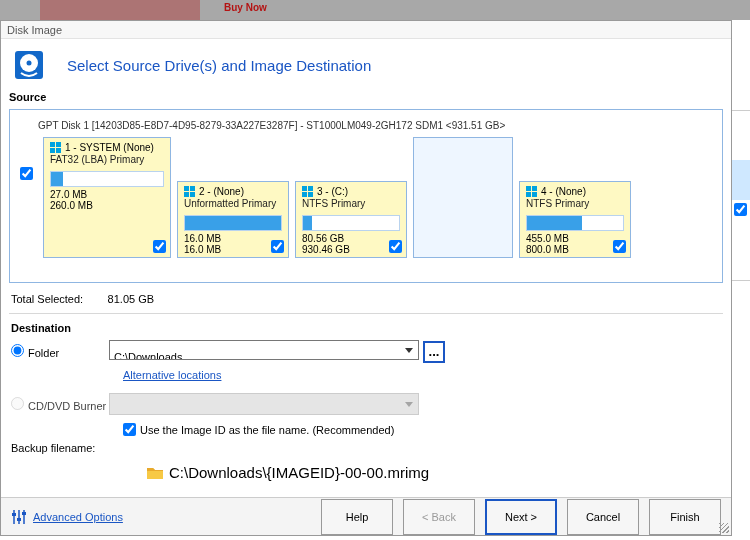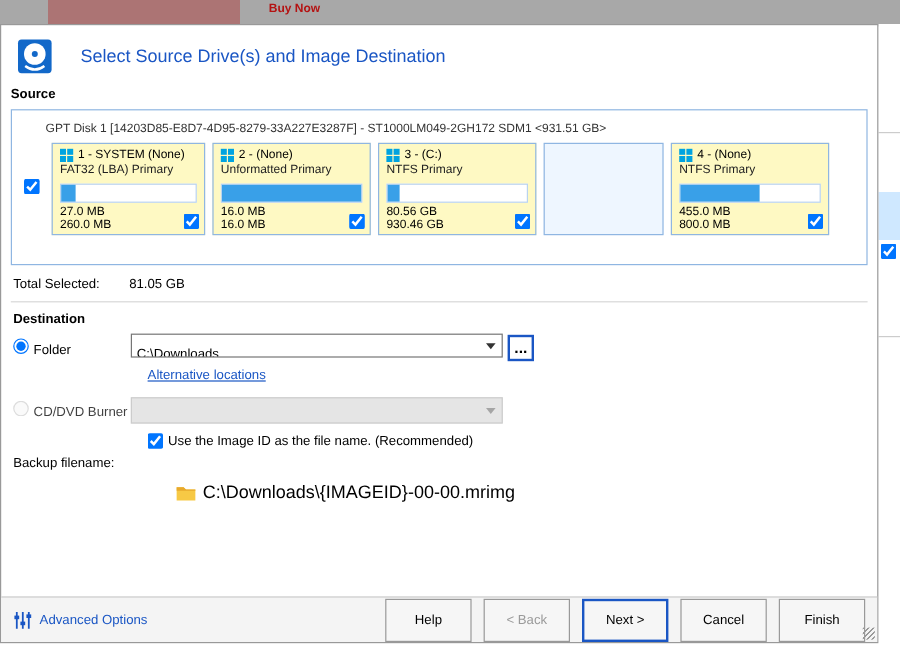--- a/index.html
+++ b/index.html
@@ -25,21 +25,21 @@
 .sect-label { font-weight: 700; padding: 2px 0 2px 8px; }
 
 .src-box { margin: 4px 8px 0 8px; border: 1px solid #8fb6e2; padding: 10px 8px 24px 8px; background: #fff; position: relative; }
 .disk-line { font-size: 10px; color: #333; margin: 0 0 6px 20px; }
 .disk-row { display: flex; align-items: flex-start; gap: 4px; }
 .disk-cb { margin: 30px 6px 0 2px; }
 
 .parts { display: flex; gap: 6px; flex: 1; }
 .gap-slot { width: 100px; background: #eef6ff; border: 1px solid #8fb6e2; }
 .part { border: 1px solid #8fb6e2; background: #fef9c3; padding: 4px 6px 2px 6px; position: relative; display: flex; flex-direction: column; }
-.part.w-s { width: 128px; } .part.w-n { width: 132px; }
+.part.w-s { width: 128px; } .part.w-n { width: 112px; margin-top: 44px; }
 .phead { display:flex; align-items:center; gap:4px; font-size:10px; white-space:nowrap;}
 .winlogo { display:inline-grid; grid-template-columns:5px 5px; grid-template-rows:5px 5px; gap:1px;}
 .winlogo span{background:#00a3e0;}
 .ptype { font-size: 10px; color: #222; margin-top: 1px; }
 .bar { height: 16px; background: #fff; margin-top: 6px; border: 1px solid #b9d3ee; position: relative; }
 .bar-fill { position:absolute; left:0; top:0; bottom:0; background:#39a0e8; }
 .pstats { font-size:10px; line-height:11px; margin-top:2px; }
 .pchk { position:absolute; right:4px; bottom:4px; }
 
 .totals { padding: 10px 0 8px 10px; font-size: 11px; }
@@ -56,21 +56,21 @@
 .altloc { color:#1a56c4; text-decoration:underline; font-size:11px; margin:2px 0 8px 112px; display:inline-block; cursor:pointer;}
 .burner-in { width: 310px; height:22px; background:#ddd; border:1px solid #bbb; appearance:none; -webkit-appearance:none; position:relative;}
 .burner-wrap{position:relative; display:inline-block;}
 .burner-wrap::after{content:""; position:absolute; right:6px; top:9px; border-left:4px solid transparent; border-right:4px solid transparent; border-top:5px solid #888;}
 .useid { margin: 8px 0 6px 112px; display:flex; align-items:center; gap:4px; font-size:11px;}
 .bk-in { width:310px; height:20px; font-size:11px; padding:1px 4px; border:1px solid #9a9a9a; color:#888;}
 .fullpath { margin: 10px 0 0 112px; display:flex; align-items:center; gap:6px; font-size:15px;padding-left:24px;}
 .folder-ico{width:16px;height:14px;display:inline-block;}
 
 .footer { position:absolute; left:0; right:0; bottom:0; height:38px; border-top:1px solid #ccc; background:#f4f4f4; display:flex; align-items:center; padding:0 10px; }
-.adv { display:flex; align-items:center; gap:6px; color:#1a56c4; cursor:pointer; font-size:11px;}
+.adv { display:flex; align-items:center; gap:6px; color:#1a56c4; text-decoration:underline; cursor:pointer; font-size:11px;}
 .sliders-ico{width:16px;height:16px;}
 .btns { margin-left:auto; display:flex; gap:10px;}
 .btn { width:72px; height:36px; font-size:11px; background:#f6f6f6; border:1px solid #999; cursor:pointer;}
 .btn.primary{ border:2px solid #1a56c4; }
 .btn:disabled{ color:#9a9a9a; cursor:default;}
 .resize-grip{position:absolute; right:2px; bottom:2px; width:10px;height:10px; background:repeating-linear-gradient(135deg,#999 0 1px, transparent 1px 3px);}
 input[type=checkbox]{width:13px;height:13px;}
 </style>
 </head>
 <body>
@@ -81,20 +81,21 @@
 </div>
 
 <div class="side-strip">
   <div class="line1"></div>
     <div class="band"></div>
   <input type="checkbox" checked="" class="cb" style="">
   <div class="line2"></div>
 </div>
 
 <div class="window">
+  <div class="titlebar">Disk Image</div>
 
   <div class="header">
     <svg class="disk-ico" viewBox="0 0 32 32">
       <rect x="2" y="2" width="28" height="28" rx="3" fill="#1268c9"></rect>
       <circle cx="16" cy="14" r="9" fill="#fff"></circle>
       <circle cx="16" cy="14" r="2.5" fill="#1268c9"></circle>
       <path d="M8 24 q8 6 16 0" stroke="#fff" stroke-width="2" fill="none"></path>
     </svg>
     <div class="header-title">Select Source Drive(s) and Image Destination</div>
   </div>

